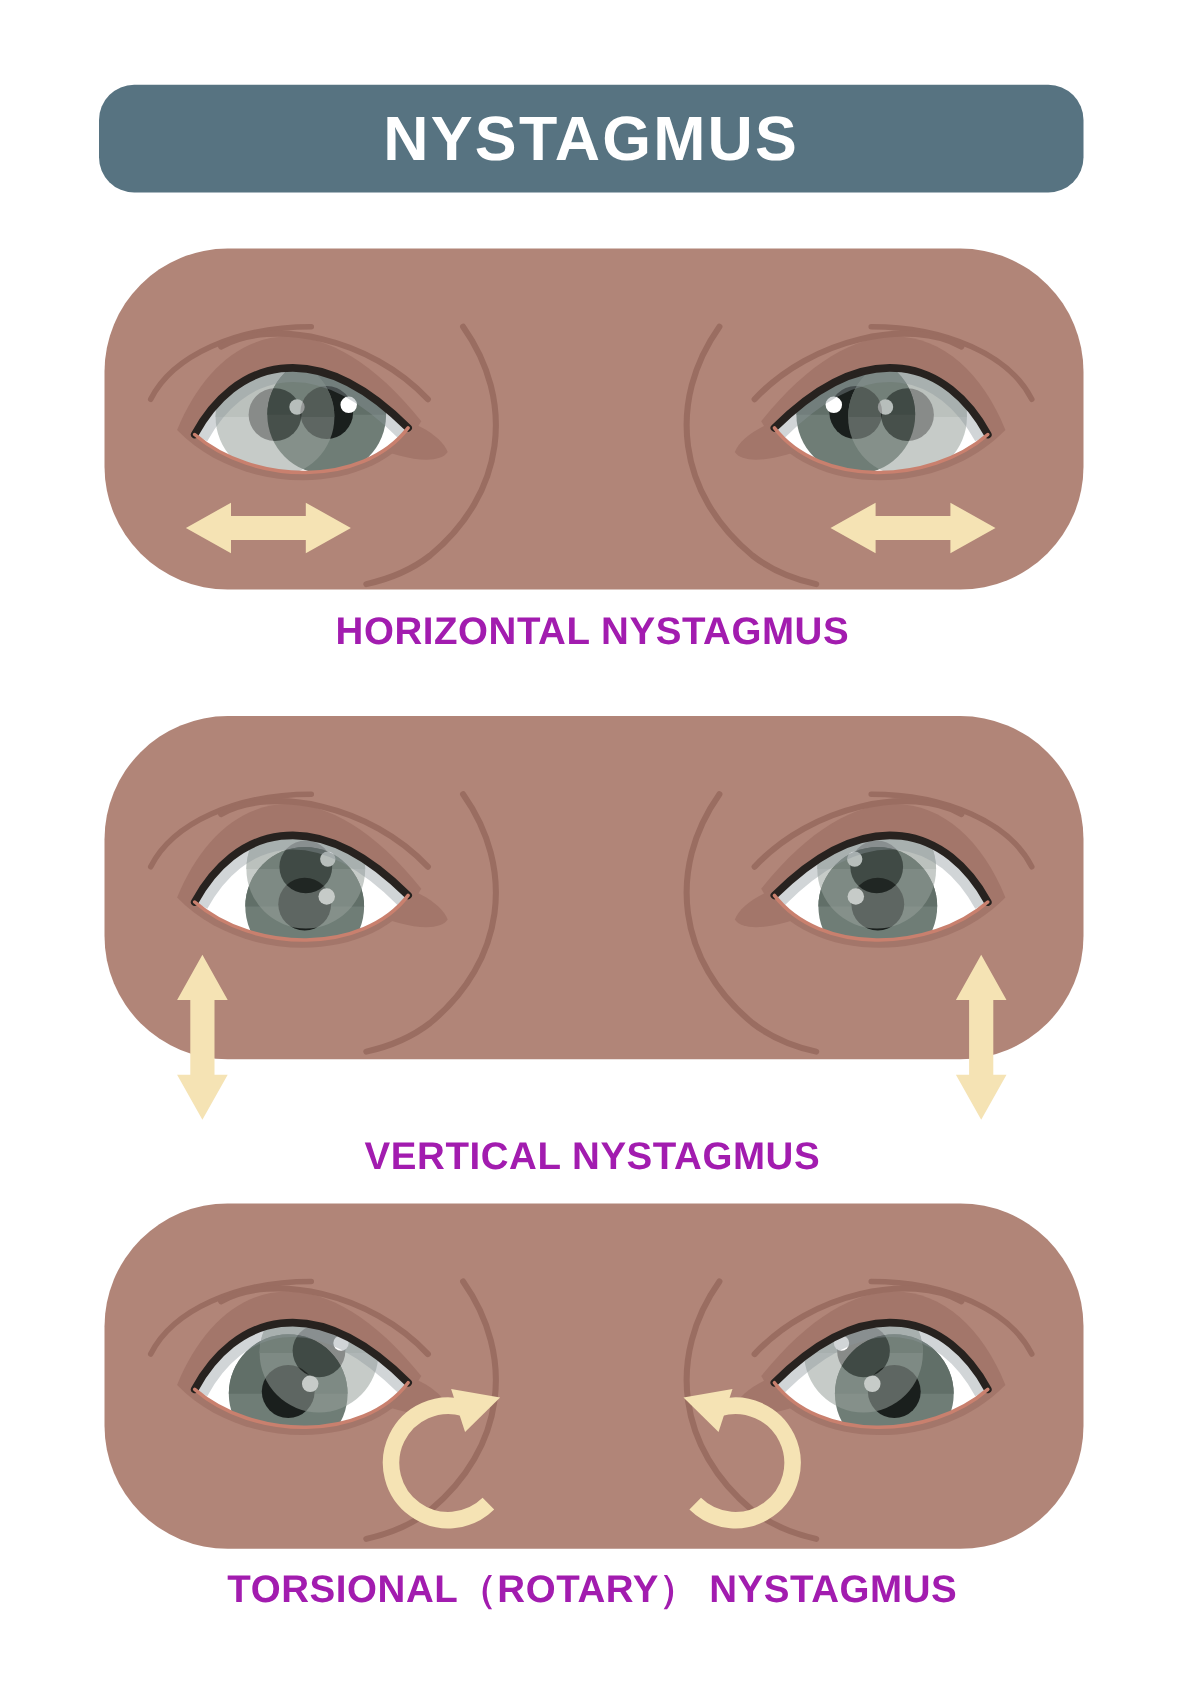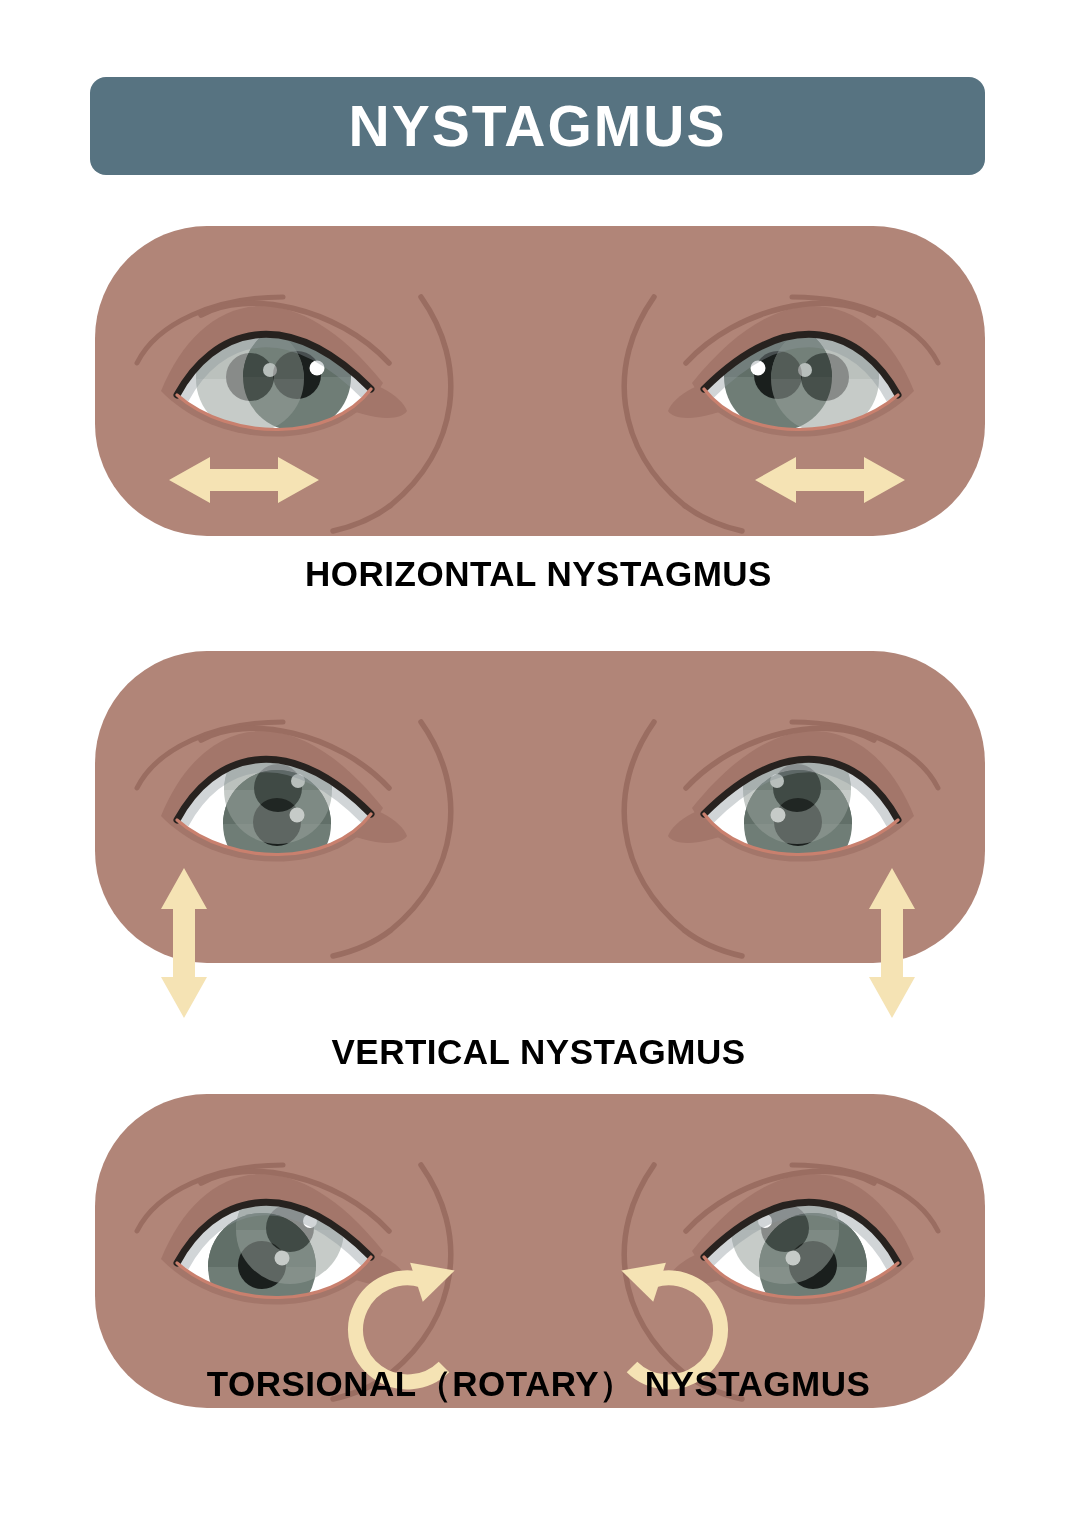--- a/index.html
+++ b/index.html
@@ -2,34 +2,34 @@
 <html><head>
 <meta charset="utf-8">
 <style>
   html,body{margin:0;padding:0;background:#ffffff;}
   .page{
     position:relative;width:1077px;height:1536px;background:#ffffff;
     font-family:"Liberation Sans","DejaVu Sans",sans-serif;overflow:hidden;
   }
   .title-bar{
     position:absolute;left:90px;top:77px;width:895px;height:98px;
-    background:#577381;border-radius:16px;
+    background:#577381;border-radius:32px;
     display:flex;align-items:center;justify-content:center;
   }
   .title-bar span{
     color:#ffffff;font-size:57px;font-weight:bold;letter-spacing:2px;
   }
   .canvas{position:absolute;left:0;top:0;}
   .caption{
     position:absolute;left:0;right:0;text-align:center;
-    color:#000000;font-size:35px;font-weight:bold;letter-spacing:0.5px;
+    color:#a21caf;font-size:35px;font-weight:bold;letter-spacing:0.5px;
   }
   .caption-1{top:554px;}
   .caption-2{top:984px;margin-top:48px;}
-  .caption-3{top:1361px;}
+  .caption-3{top:1421px;}
 </style>
 </head>
 <body>
 
 <div class="page">
 
   <svg class="canvas" width="1077" height="1536" viewBox="0 0 1077 1536">
     <defs>
       <path id="sclera-path" d="M -98,14 C -62,-52 10,-78 96,8 C 55,62 -45,60 -98,14 Z"></path>
       <clipPath id="eyeclip">

